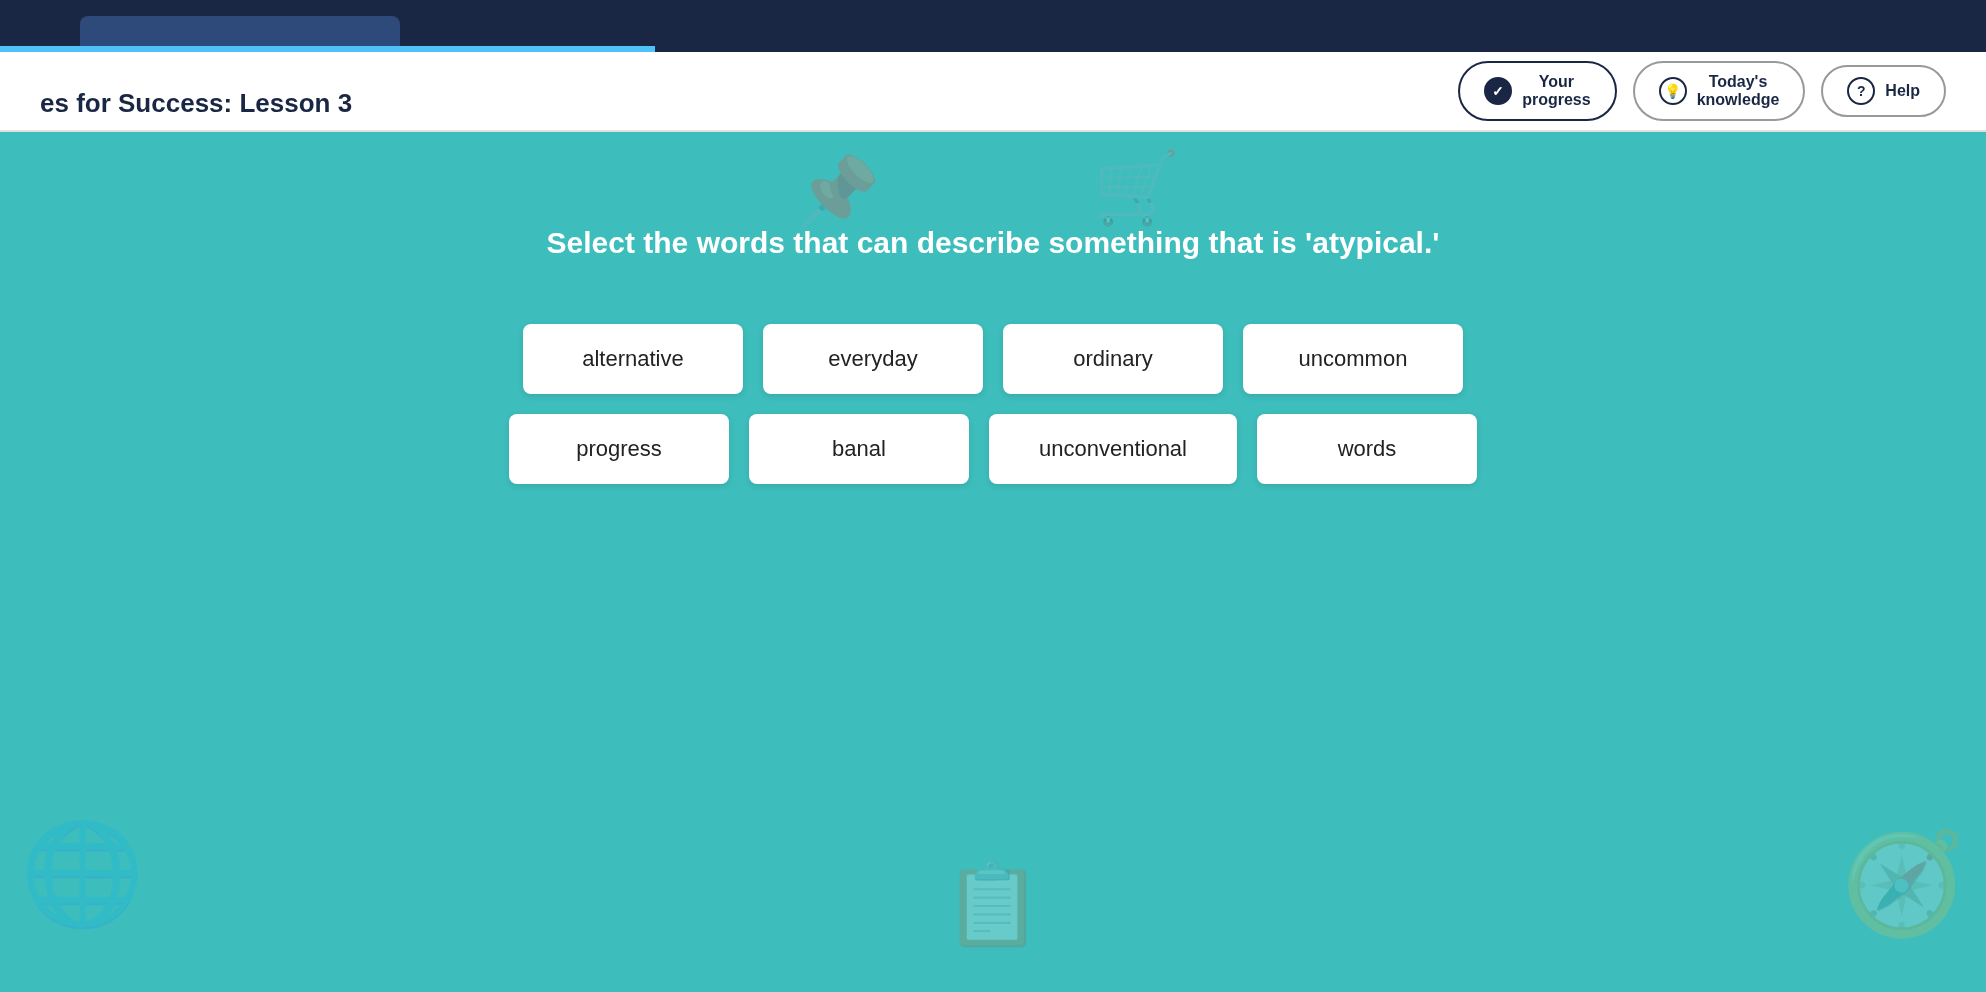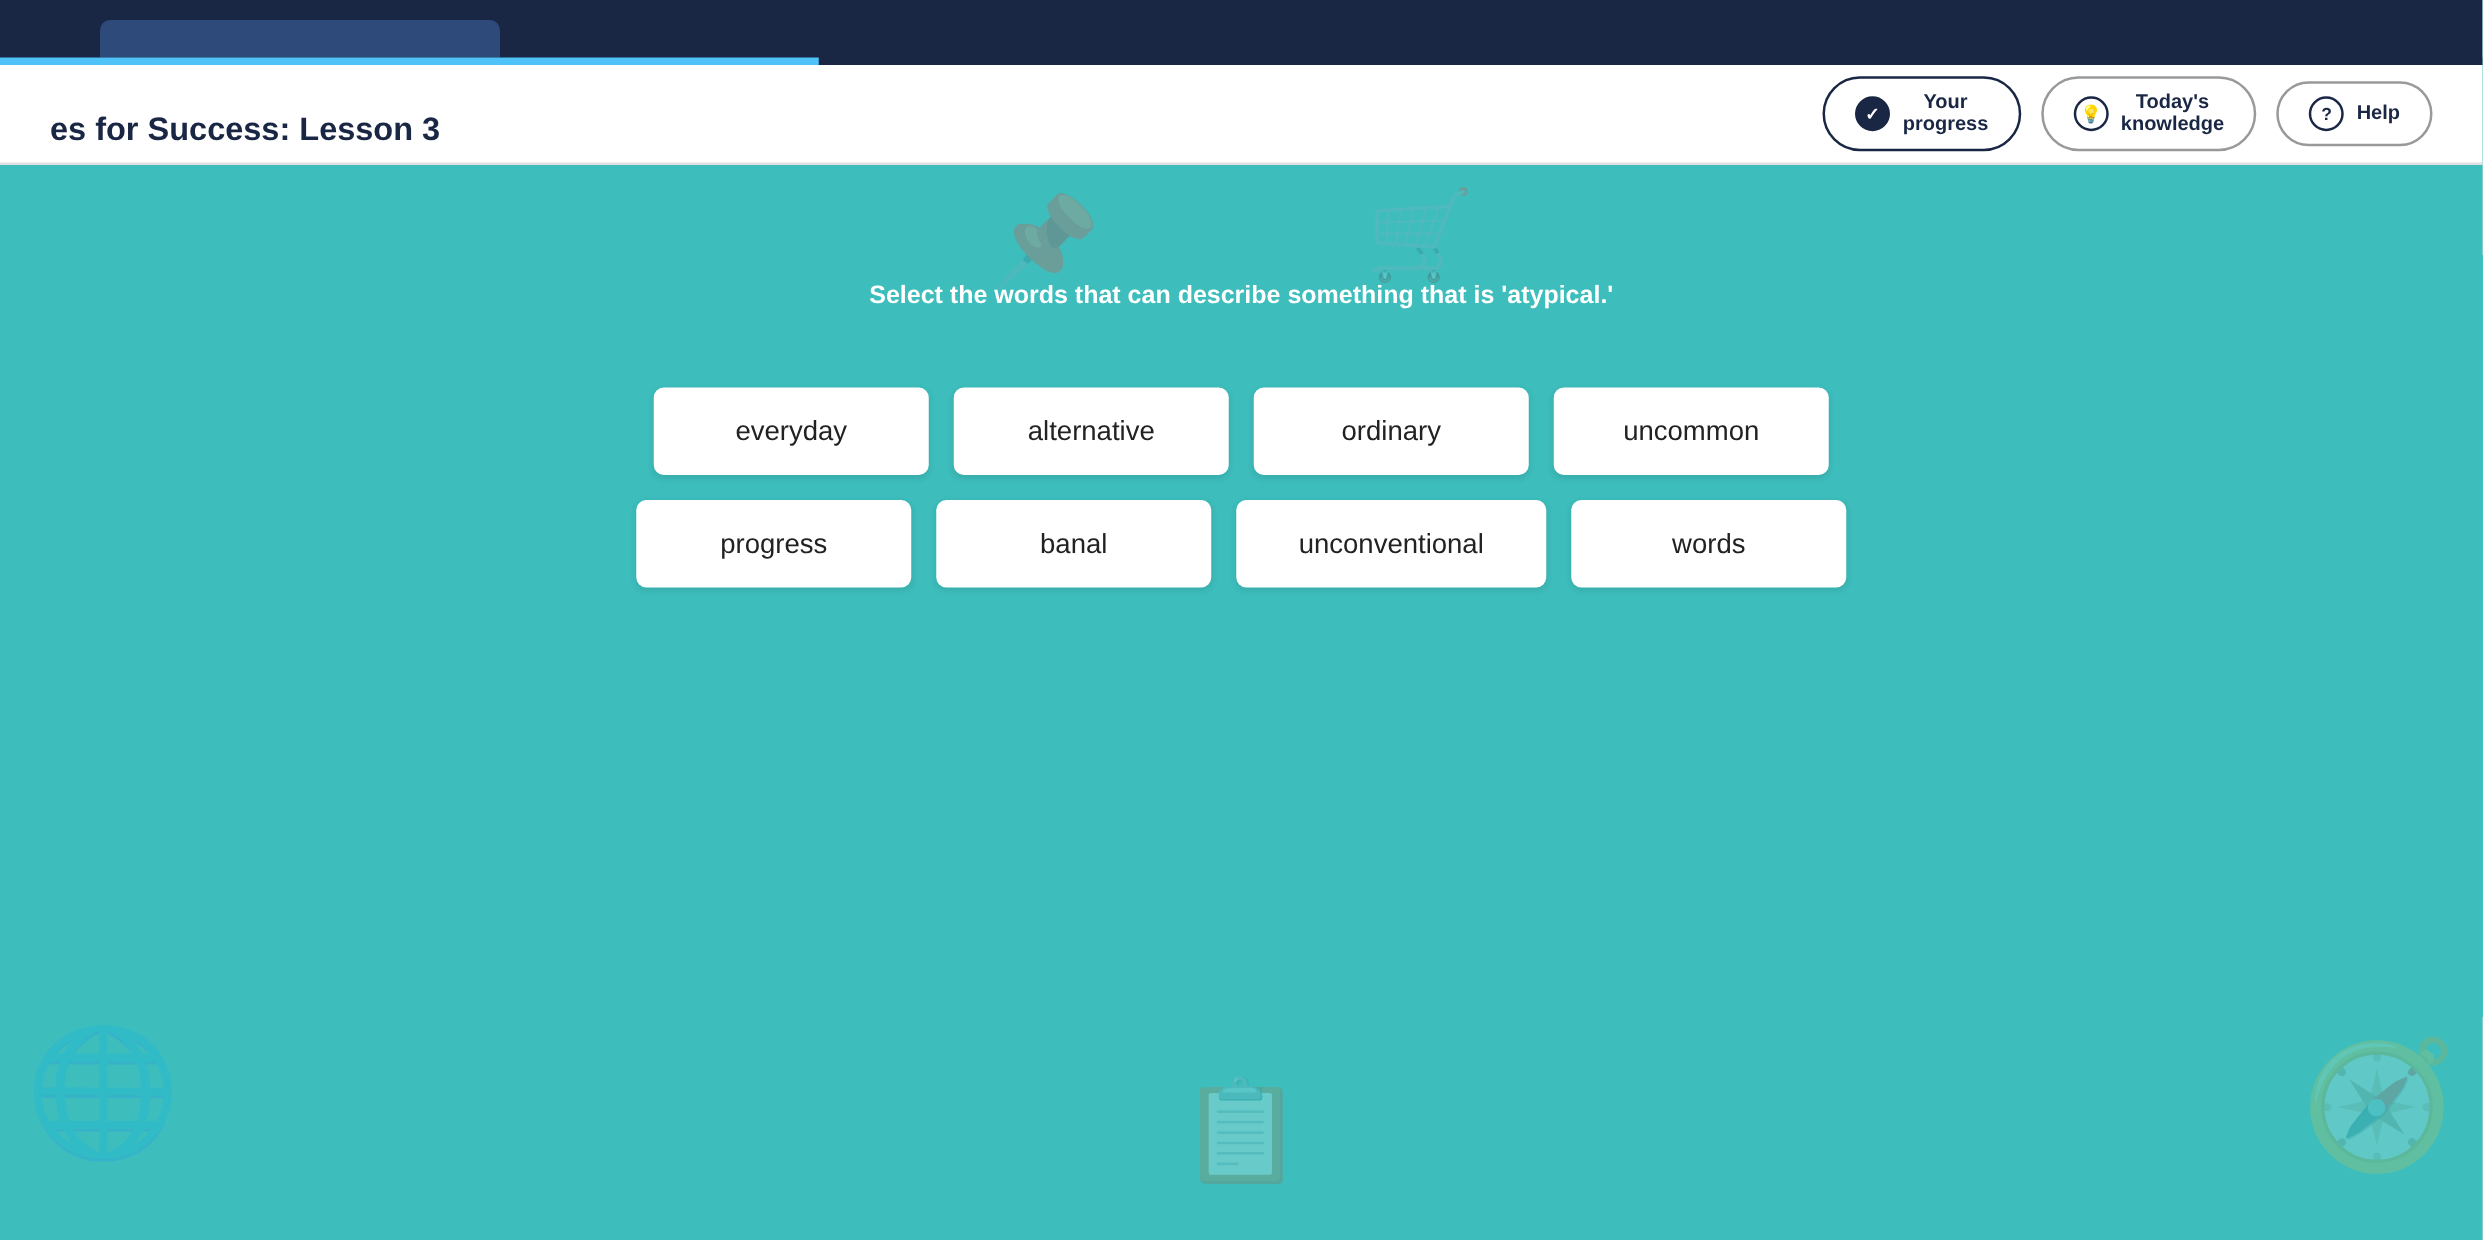--- a/index.html
+++ b/index.html
@@ -154,21 +154,21 @@
       left: 50%;
       transform: translateX(-50%);
       font-size: 80px;
       color: rgba(255,255,255,0.22);
       user-select: none;
     }
 
     
     .question-text {
       margin-top: 90px;
-      font-size: 20px;
+      font-size: 30px;
       font-weight: 700;
       color: #ffffff;
       text-align: center;
       line-height: 1.4;
       max-width: 900px;
       position: relative;
       z-index: 2;
     }
     .question-text em {
       font-style: normal;
@@ -242,24 +242,24 @@
   <div class="deco-compass">🧭</div>
   <div class="deco-jobs">📋</div>
 
   <div class="question-text">
     Select the words that can describe something that is <em>'atypical.'</em>
   </div>
 
   <div class="words-container">
     <div class="words-row">
       <button class="word-btn">
+        <span>alternative</span>
+      </button>
+      <button class="word-btn">
         <span>everyday</span>
-      </button>
-      <button class="word-btn">
-        <span>alternative</span>
       </button>
       <button class="word-btn">
         <span>ordinary</span>
       </button>
       <button class="word-btn">
         <span>uncommon</span>
       </button>
     </div>
     <div class="words-row">
       <button class="word-btn">

